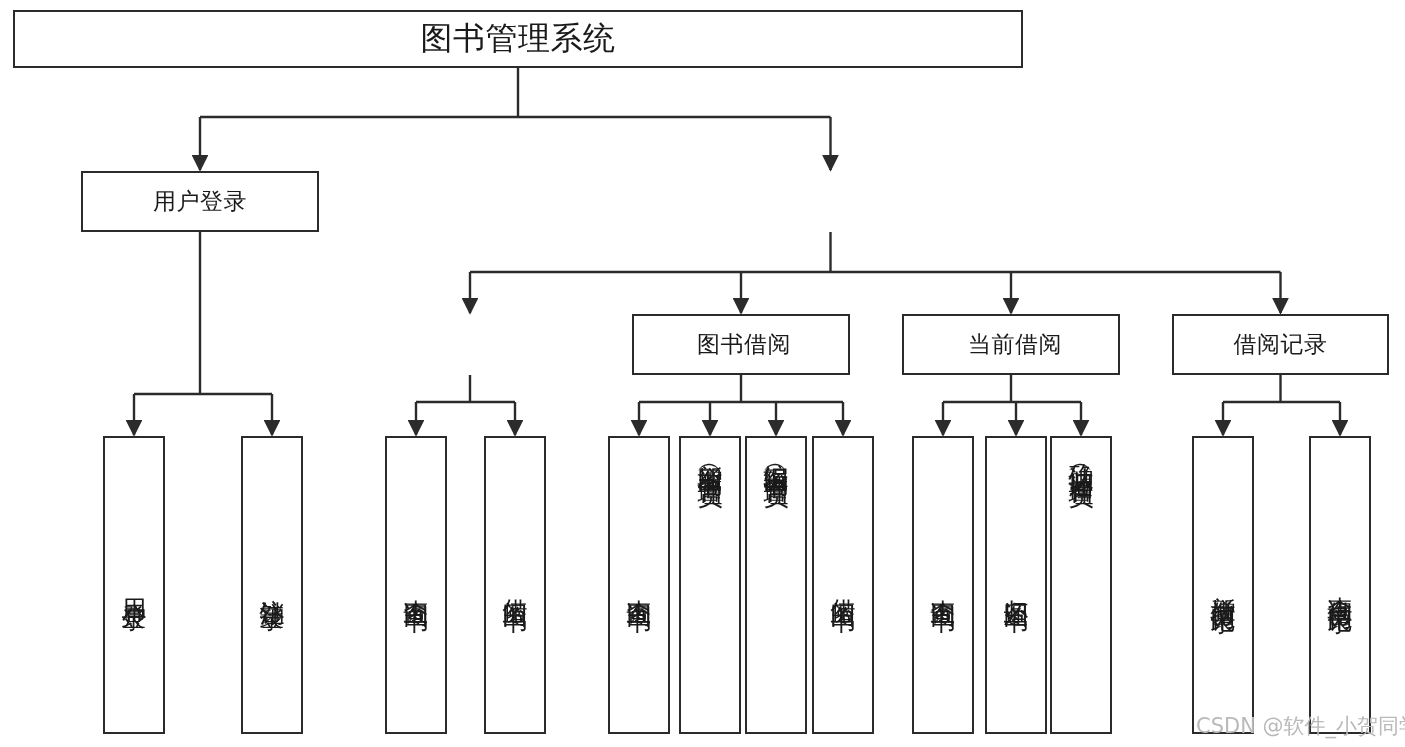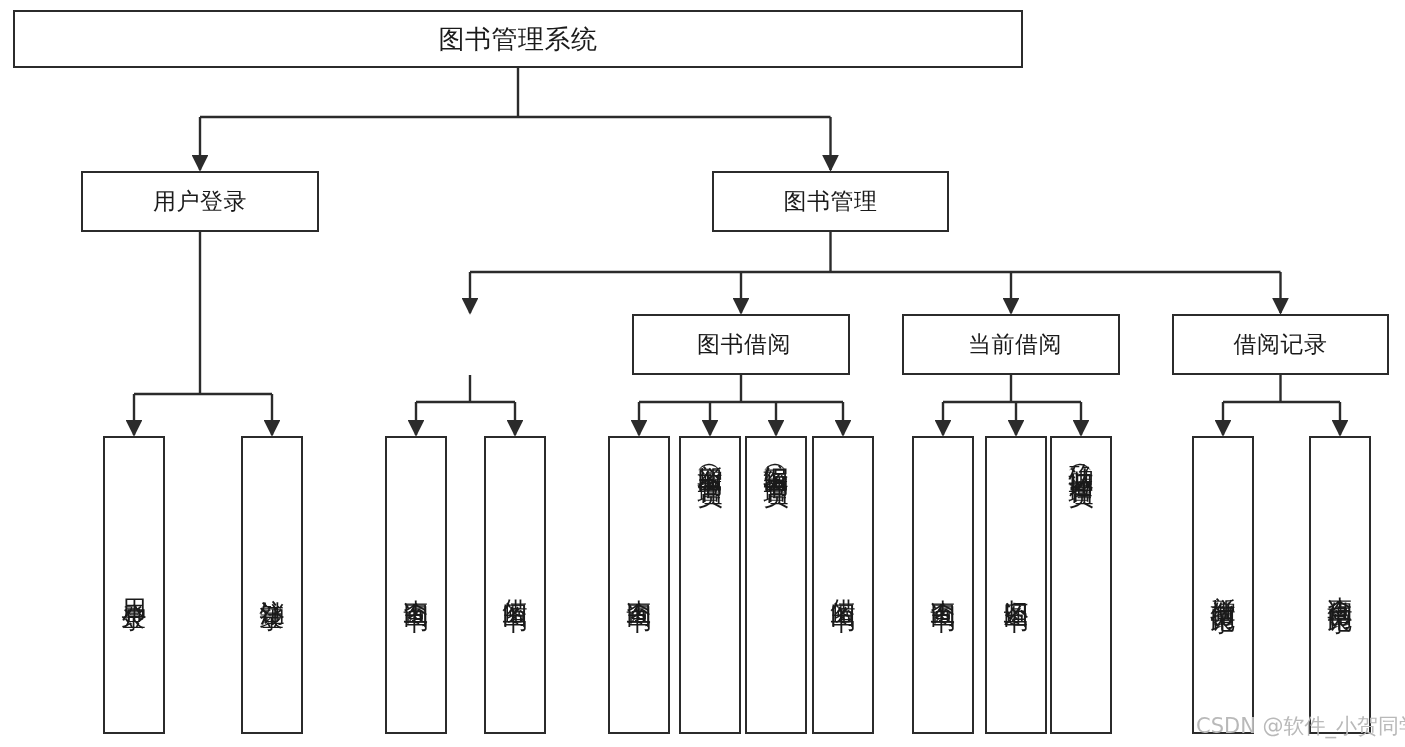--- a/index.html
+++ b/index.html
@@ -41,21 +41,21 @@
     text-align: center;
     line-height: 1.18;
     white-space: pre;
   }
   
   .node.horiz .lbl {
     font-size: 23px;
     letter-spacing: 0.5px;
   }
   .node.root .lbl {
-    font-size: 26px;
+    font-size: 32px;
   }
   
   .node.vert {
     align-items: flex-start;
     justify-content: center;
     padding-top: 6px;
   }
   .node.vert .lbl {
     writing-mode: vertical-rl;
     text-orientation: upright;
@@ -124,23 +124,20 @@
       </g>
   </svg>
 
   <div class="watermark" style="left:1196px; top:712px;">CSDN @软件_小贺同学</div>
 <div class="node horiz root" style="left: 13px; top: 10px; width: 1010px; height: 58px;">
       <span class="lbl">图书管理系统</span>
     </div>
     <div class="node horiz" style="left: 81px; top: 171px; width: 238px; height: 61px;">
       <span class="lbl">用户登录</span>
     </div>
-    <div class="node horiz" style="left: 712px; top: 171px; width: 237px; height: 61px;">
-      <span class="lbl">图书管理</span>
-    </div>
     <div class="node horiz" style="left: 632px; top: 314px; width: 218px; height: 61px; padding-left: 6px;">
       <span class="lbl">图书借阅</span>
     </div>
     <div class="node horiz" style="left: 902px; top: 314px; width: 218px; height: 61px; padding-left: 8px;">
       <span class="lbl">当前借阅</span>
     </div>
     <div class="node horiz" style="left: 1172px; top: 314px; width: 217px; height: 61px;">
       <span class="lbl">借阅记录</span>
     </div>
     <div class="node vert centered" style="left: 103px; top: 436px; width: 62px; height: 298px;">

